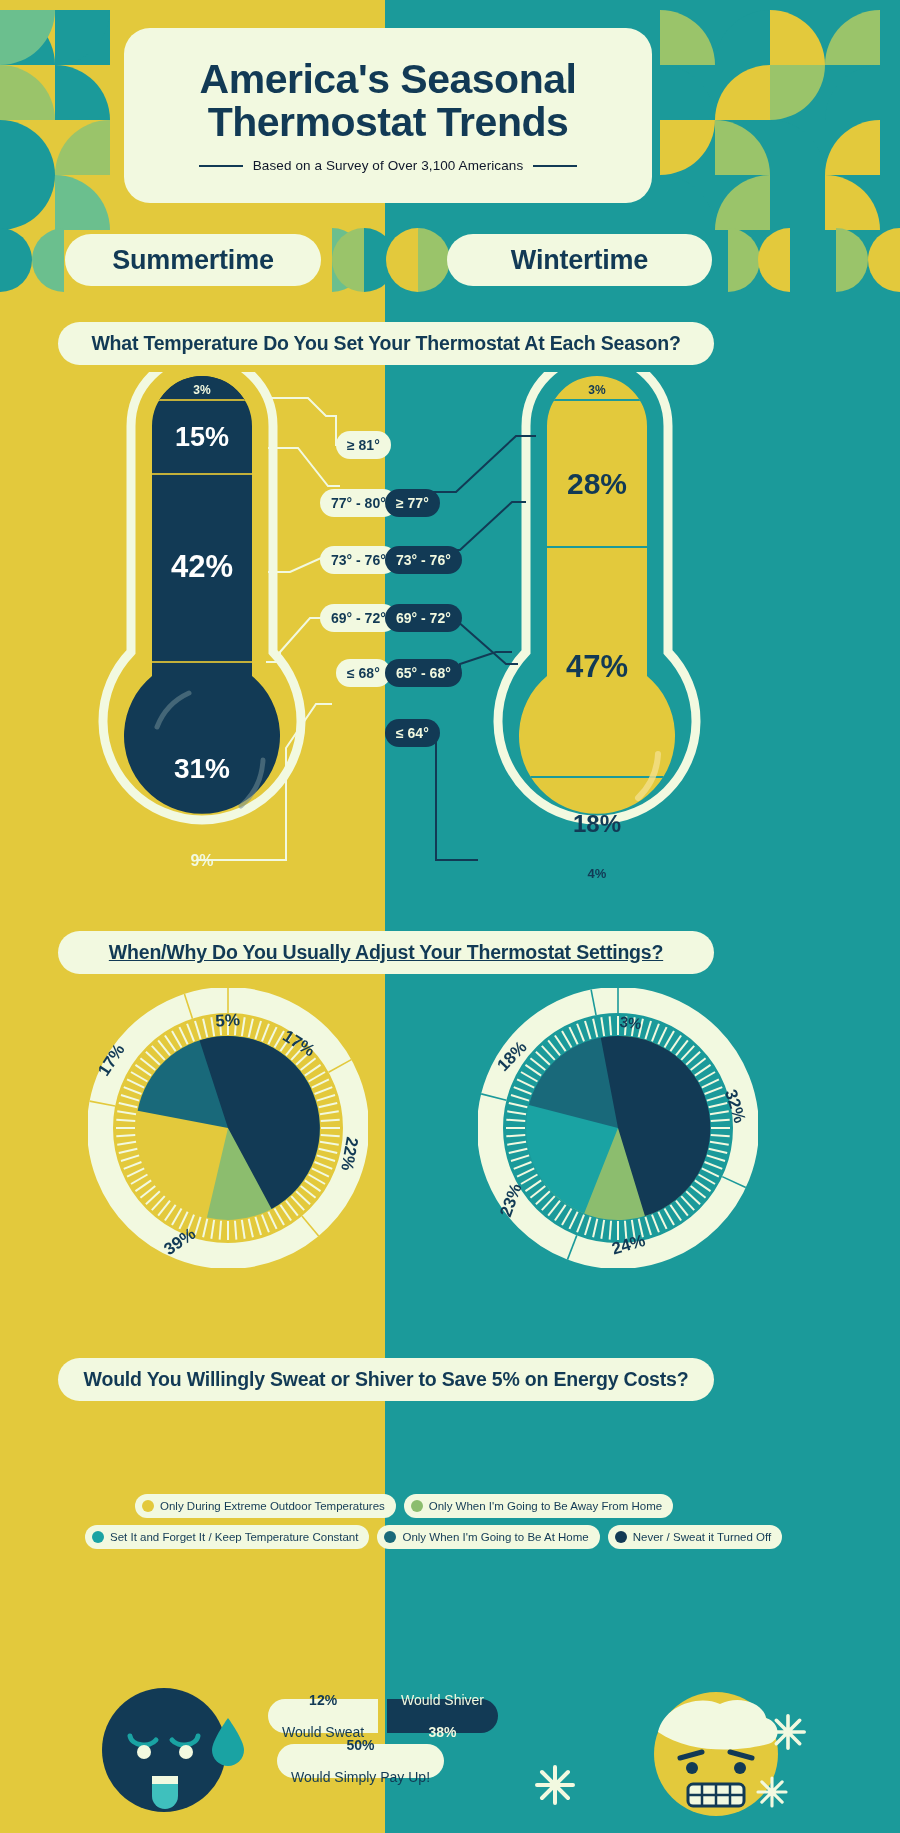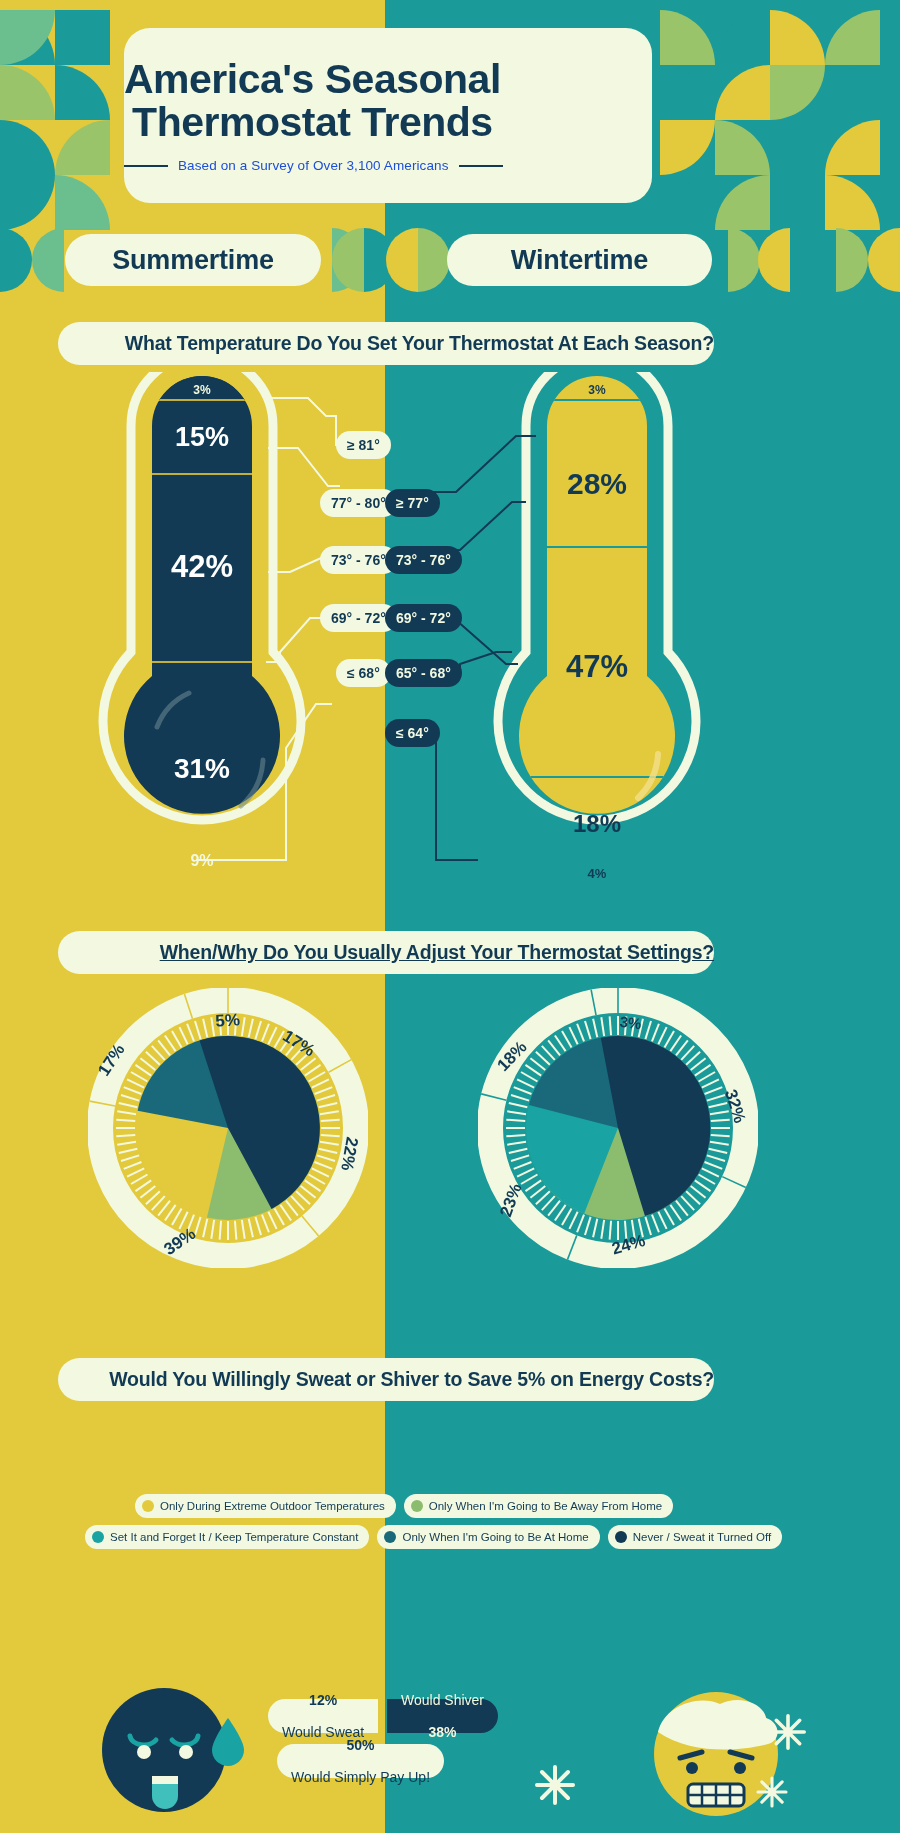--- a/index.html
+++ b/index.html
@@ -20,35 +20,35 @@
 
   
   .pill {
     background:#f2f9e0; border-radius:999px;
     display:flex; align-items:center; justify-content:center;
     color:#123a55; position:absolute;
   }
   .card-title {
     position:absolute; left:124px; top:28px; width:528px; height:175px;
     background:#f2f9e0; border-radius:26px;
-    display:flex; flex-direction:column; align-items:flex-start; justify-content:center;
+    display:flex; flex-direction:column; align-items:center; justify-content:center;
   }
   .h1 {
     font-size:41px; font-weight:bold; color:#123a55; line-height:1.05;
     text-align:center; letter-spacing:-0.5px;
   }
   .subwrap { display:flex; align-items:center; gap:10px; margin-top:14px; }
   .subline { width:44px; height:2px; background:#123a55; }
-  .sub { font-size:13.5px; color:#1d4ed8; letter-spacing:0.1px; white-space:nowrap; }
+  .sub { font-size:13.5px; color:#0f172a; letter-spacing:0.1px; white-space:nowrap; }
 
   .season-pill { height:52px; font-size:27px; font-weight:bold; letter-spacing:-0.2px; }
   #summer-pill { left:65px; top:234px; width:256px; }
   #winter-pill { left:447px; top:234px; width:265px; }
 
-  .qpill { height:43px; font-size:19.5px; font-weight:bold; letter-spacing:-0.2px;justify-content:flex-end; }
+  .qpill { height:43px; font-size:19.5px; font-weight:bold; letter-spacing:-0.2px; }
   #q1 { left:58px;  top:322px; width:656px; }
   #q2 { left:58px;  top:931px; width:656px;text-decoration:underline; }
   #q3 { left:58px;  top:1358px; width:656px; }
 
   
   .thermo { position:absolute; }
 
   
   .tag {
     position:absolute; height:28px; border-radius:999px;

